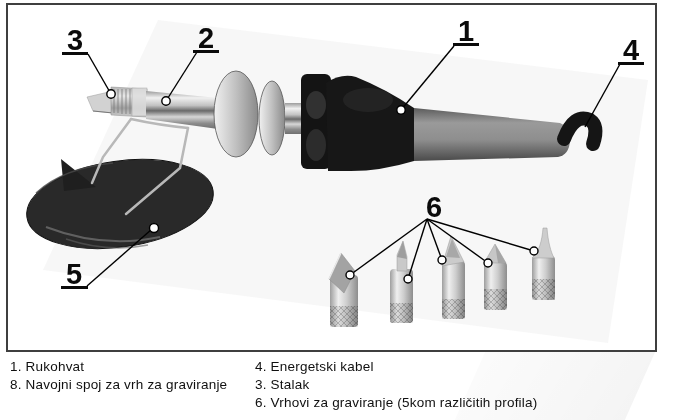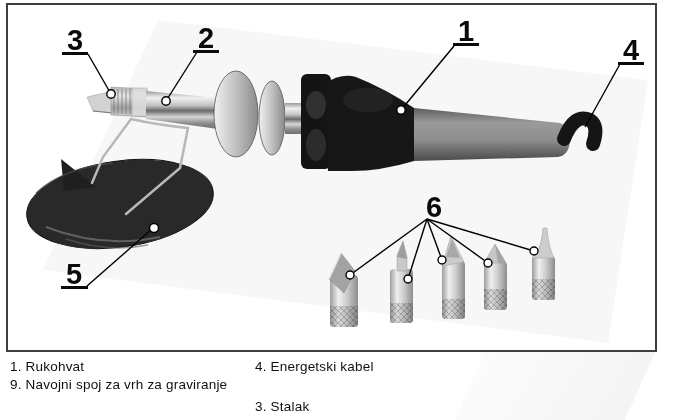--- a/index.html
+++ b/index.html
@@ -22,21 +22,21 @@
     background:linear-gradient(100deg,rgba(0,0,0,0.015),rgba(0,0,0,0.045));
     transform:skewX(-24deg);pointer-events:none;
   }
   .legend{
     position:absolute;left:10px;top:358px;width:656px;
     display:flex;flex-direction:row;
     font-size:13.5px;color:#101010;letter-spacing:0.2px;
   }
   .legend .col{display:flex;flex-direction:column;}
   .legend .col1{width:245px;}
-  .legend .col2{flex:1;gap:22px;}
+  .legend .col2{flex:1;}
   .legend .row{height:18px;line-height:18px;white-space:nowrap;}
 </style>
 </head>
 <body>
 
 <div class="frame">
 <svg width="647" height="345" viewBox="0 0 647 345" xmlns="http://www.w3.org/2000/svg">
   <defs>
     <linearGradient id="gradShaft" x1="0" y1="0" x2="0" y2="1">
       <stop offset="0" stop-color="#9c9c9c"></stop>
@@ -190,19 +190,20 @@
     <text class="callout" x="426" y="212">6</text>
   </g>
 </svg>
 </div>
 
 <div class="scan-tint"></div>
 
 <div class="legend">
   <div class="col col1">
     <div class="row">1. Rukohvat</div>
-    <div class="row">9. Navojni spoj za vrh za graviranje</div>
+    <div class="row">8. Navojni spoj za vrh za graviranje</div>
   </div>
   <div class="col col2">
     <div class="row">4. Energetski kabel</div>
     <div class="row">3. Stalak</div>
+    <div class="row">6. Vrhovi za graviranje (5kom različitih profila)</div>
   </div>
 </div>
 
 </body></html>

